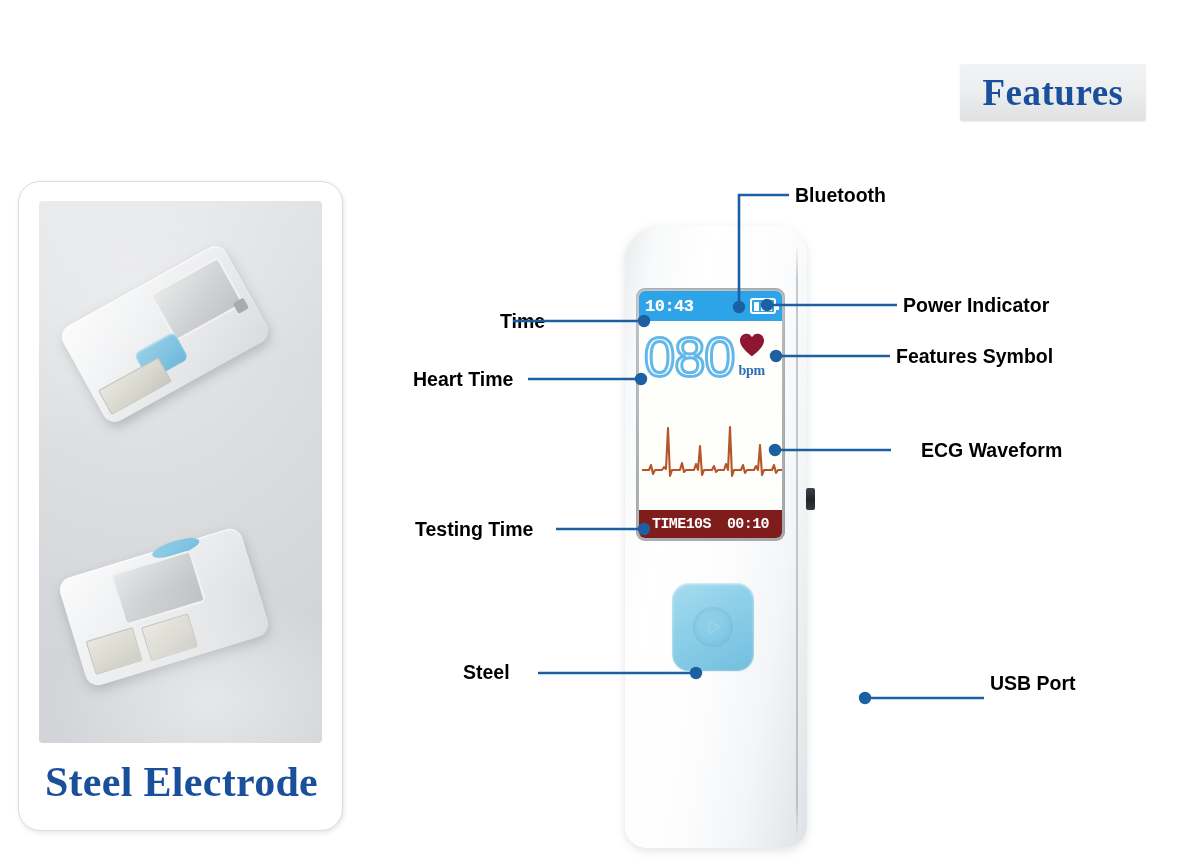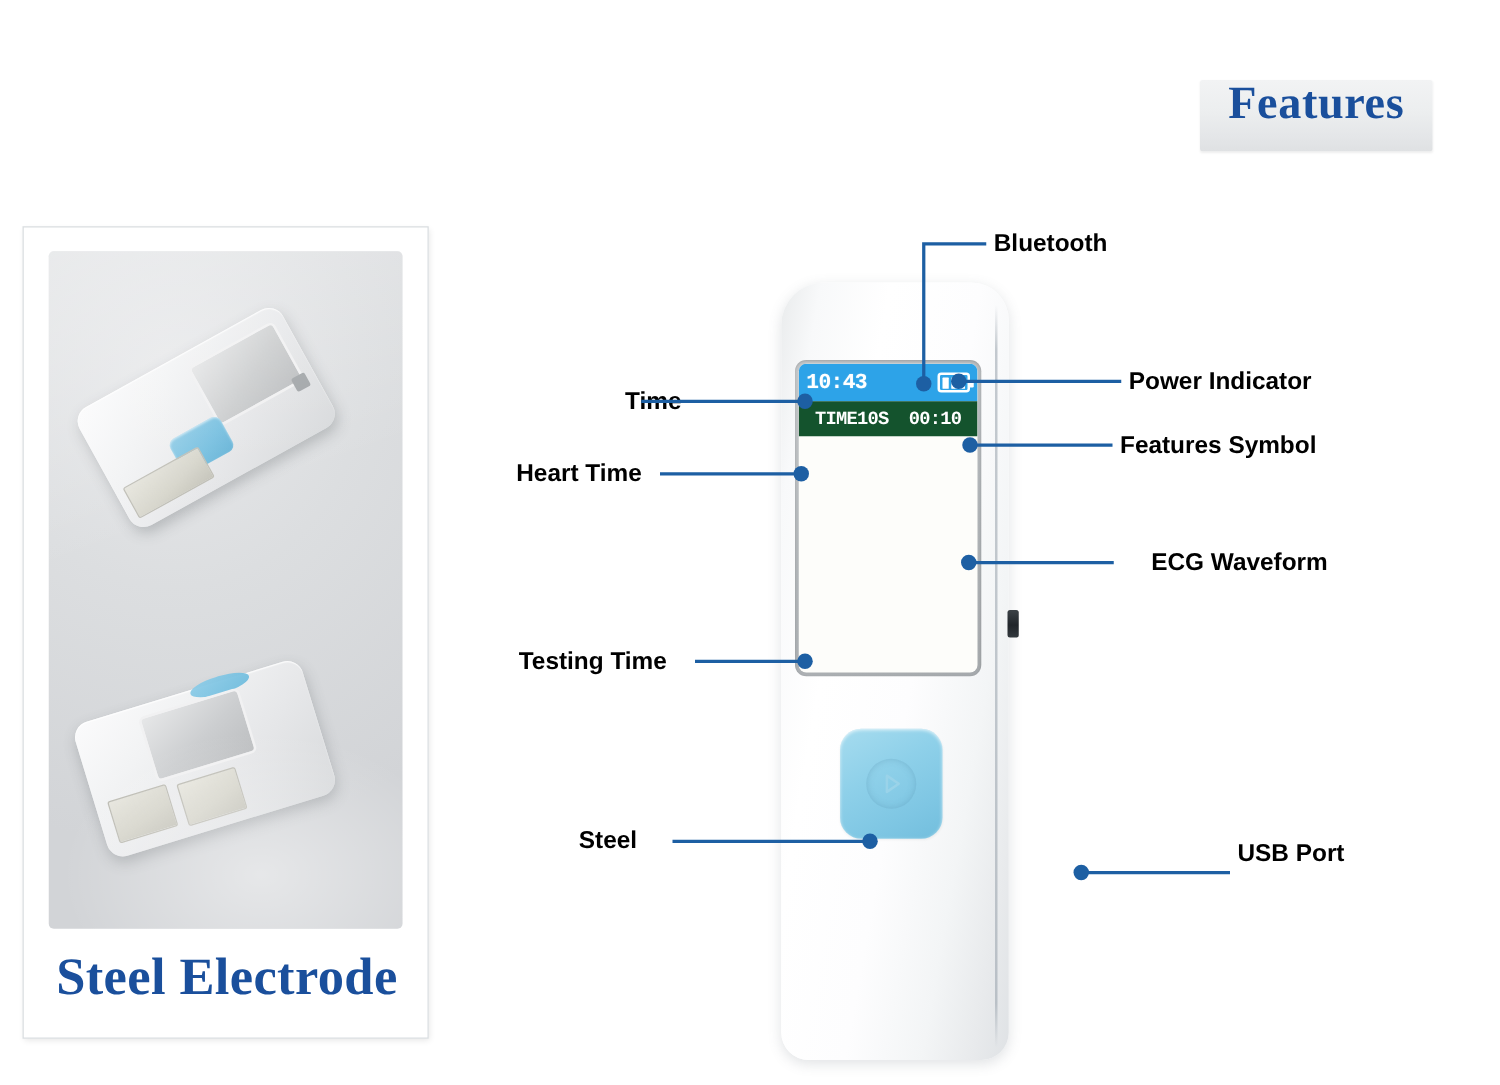--- a/index.html
+++ b/index.html
@@ -22,20 +22,21 @@
   
   #features-banner {
     position: absolute;
     left: 960px;
     top: 64px;
     width: 186px;
     height: 57px;
     background: linear-gradient(180deg, #f2f3f4 0%, #eceeef 45%, #e4e6e8 80%, #dfe1e3 100%);
     border-radius: 2px;
     display: flex;
+    align-items: center;
     justify-content: center;
     box-shadow: 0 1px 2px rgba(0,0,0,0.07);
   }
   #features-banner .ftxt {
     font-family: "Liberation Serif", serif;
     font-weight: bold;
     font-size: 37px;
     color: #1a4f9c;
     letter-spacing: 0.5px;
     line-height: 1;
@@ -43,21 +44,21 @@
 
   
   #photo-card {
     position: absolute;
     left: 18px;
     top: 181px;
     width: 325px;
     height: 650px;
     background: #ffffff;
     border: 1px solid #d9dde0;
-    border-radius: 0;
+    border-radius: 22px;
     box-shadow: 1px 2px 5px rgba(0,0,0,0.10);
     overflow: hidden;
   }
   #photo-inner {
     position: absolute;
     left: 20px;
     top: 19px;
     width: 283px;
     height: 542px;
     border-radius: 4px;
@@ -322,21 +323,21 @@
   #ecg-wave {
     position: absolute;
     left: 3px;
     bottom: 18px;
     width: 143px;
     height: 74px;
   }
 
   #bottom-bar {
     height: 28px;
-    background: #14532d;
+    background: #7f1d1d;
     display: flex;
     align-items: center;
     justify-content: space-around;
     flex: 0 0 auto;
     padding: 0 5px;
   }
   #bottom-bar span {
     font-family: "Liberation Mono", monospace;
     font-weight: bold;
     font-size: 15px;
@@ -427,20 +428,40 @@
 
         <div id="status-bar">
           <span id="status-time">10:43</span>
           <span id="battery-icon">
             <i class="cell"></i>
               <i class="cell"></i>
               <i class="cell"></i>
           </span>
         </div>
 
+        <div id="screen-mid">
+          <div id="hr-row">
+            <span id="hr-value">080</span>
+            <span id="hr-right">
+              <svg id="heart-symbol" viewBox="0 0 32 30">
+                <path d="M16 29 C16 29 1 18.5 1 9.6 C1 4.2 5 1 9.2 1 C12.4 1 14.9 2.9 16 5.4 C17.1 2.9 19.6 1 22.8 1 C27 1 31 4.2 31 9.6 C31 18.5 16 29 16 29 Z" fill="#8e1630"></path>
+                <path d="M9.6 4.2 C7.2 4.6 5.4 6.4 5.1 8.6 C6.6 6.2 8.2 5 10.4 4.9 Z" fill="#b8425c" opacity="0.75"></path>
+              </svg>
+              <span id="bpm-label">bpm</span>
+            </span>
+          </div>
+
+          <svg id="ecg-wave" viewBox="0 0 143 74" preserveAspectRatio="none">
+            <path d="M0,52 L7,52 L9,47 L11,56 L13,52 L20,52 L22,49 L24,51 L26,10 L28,58 L30,52
+                     L38,52 L40,45 L42,54 L44,52 L52,52 L54,46 L56,52 L58,28 L60,57 L62,52
+                     L70,52 L72,48 L74,54 L76,52 L82,52 L84,46 L86,52 L88,9 L90,58 L92,52
+                     L99,52 L101,47 L103,55 L105,52 L112,52 L114,48 L116,52 L118,27 L120,57 L122,52
+                     L130,52 L132,47 L134,55 L136,52 L143,52" fill="none" stroke="#b4552a" stroke-width="2.1" stroke-linejoin="round" stroke-linecap="round"></path>
+          </svg>
+        </div>
 
         <div id="bottom-bar">
           <span>TIME10S</span>
           <span>00:10</span>
         </div>
 
       </div>
     </div>
 
     <div id="device-button">

